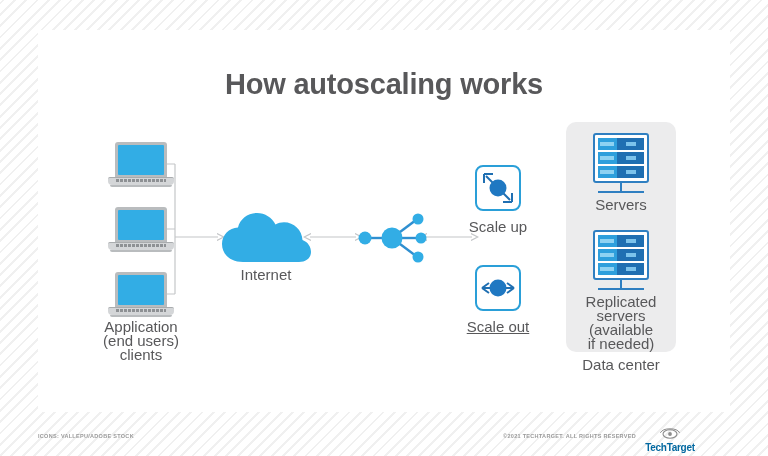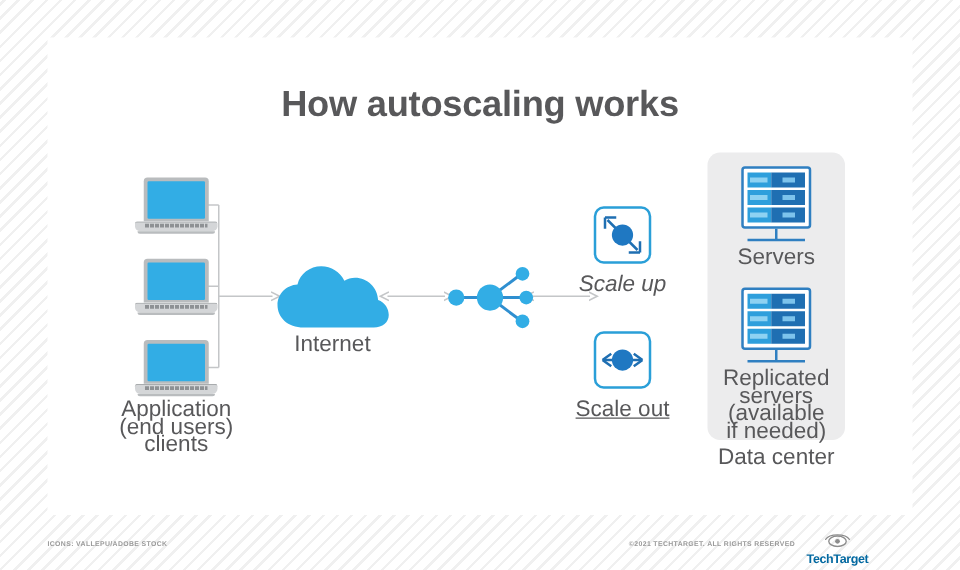--- a/index.html
+++ b/index.html
@@ -111,21 +111,21 @@
 
   
   .cloud {
     position: absolute;
   }
 
   
   .lbl {
     position: absolute;
     color: #58585a;
-    font-size: 18px;
+    font-size: 15px;
     text-align: center;
     line-height: 14px;
   }
 
   
   .scalebox {
     position: absolute;
     width: 46px;
     height: 46px;
     border: 2px solid #2a9fd8;
@@ -315,21 +315,21 @@
     </svg>
 
     <div class="scalebox" style="left:437px; top:135px;">
       <svg width="42" height="42" viewBox="0 0 42 42">
         <line x1="9" y1="9" x2="33" y2="33" stroke="#1f6fb2" stroke-width="2"></line>
         <path d="M7,7 L7,16 M7,7 L16,7" stroke="#1f6fb2" stroke-width="2" fill="none"></path>
         <path d="M35,35 L35,26 M35,35 L26,35" stroke="#1f6fb2" stroke-width="2" fill="none"></path>
         <circle cx="21" cy="21" r="8.5" fill="#1f78c2"></circle>
       </svg>
     </div>
-    <div class="lbl" style="left:415px; top:190px; width:90px;font-style:italic;">Scale up</div>
+    <div class="lbl" style="left:415px; top:190px; width:90px;">Scale up</div>
 
     <div class="scalebox" style="left:437px; top:235px;">
       <svg width="42" height="42" viewBox="0 0 42 42">
         <line x1="6" y1="21" x2="36" y2="21" stroke="#1f6fb2" stroke-width="2"></line>
         <path d="M5,21 L12,16 M5,21 L12,26" stroke="#1f6fb2" stroke-width="2" fill="none"></path>
         <path d="M37,21 L30,16 M37,21 L30,26" stroke="#1f6fb2" stroke-width="2" fill="none"></path>
         <circle cx="21" cy="21" r="8.5" fill="#1f78c2"></circle>
       </svg>
     </div>
     <div class="lbl" style="left:415px; top:290px; width:90px;text-decoration:underline;">Scale out</div>

